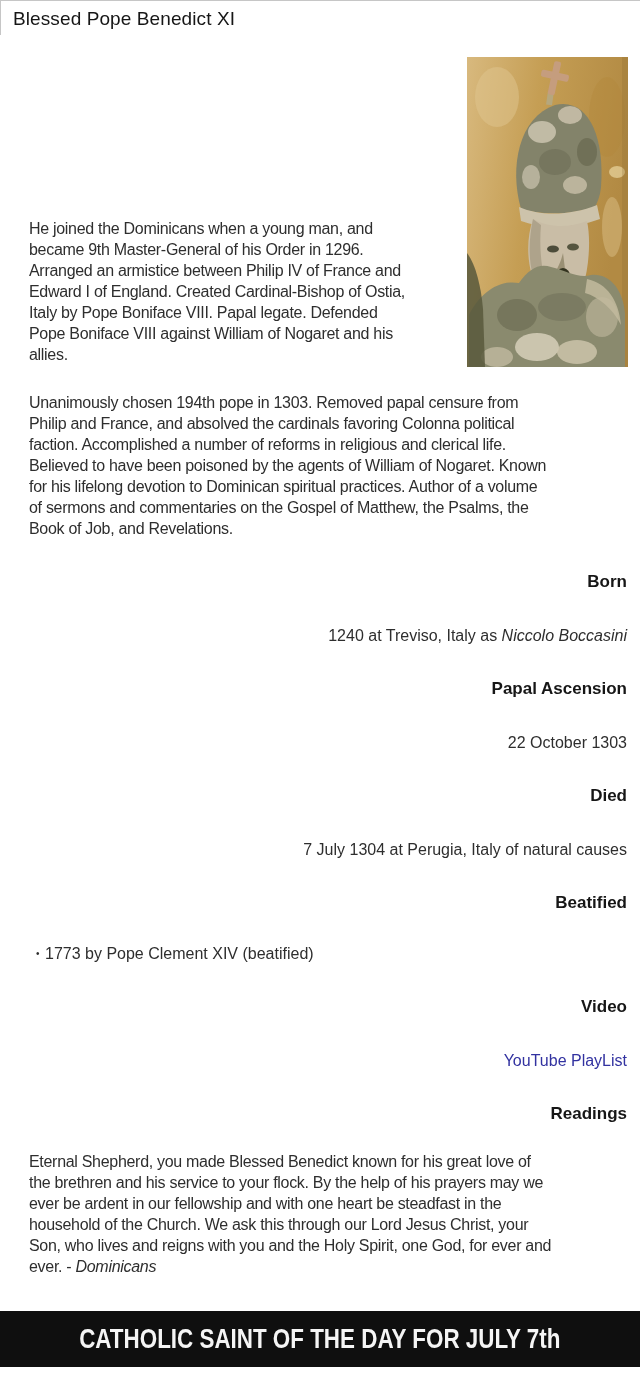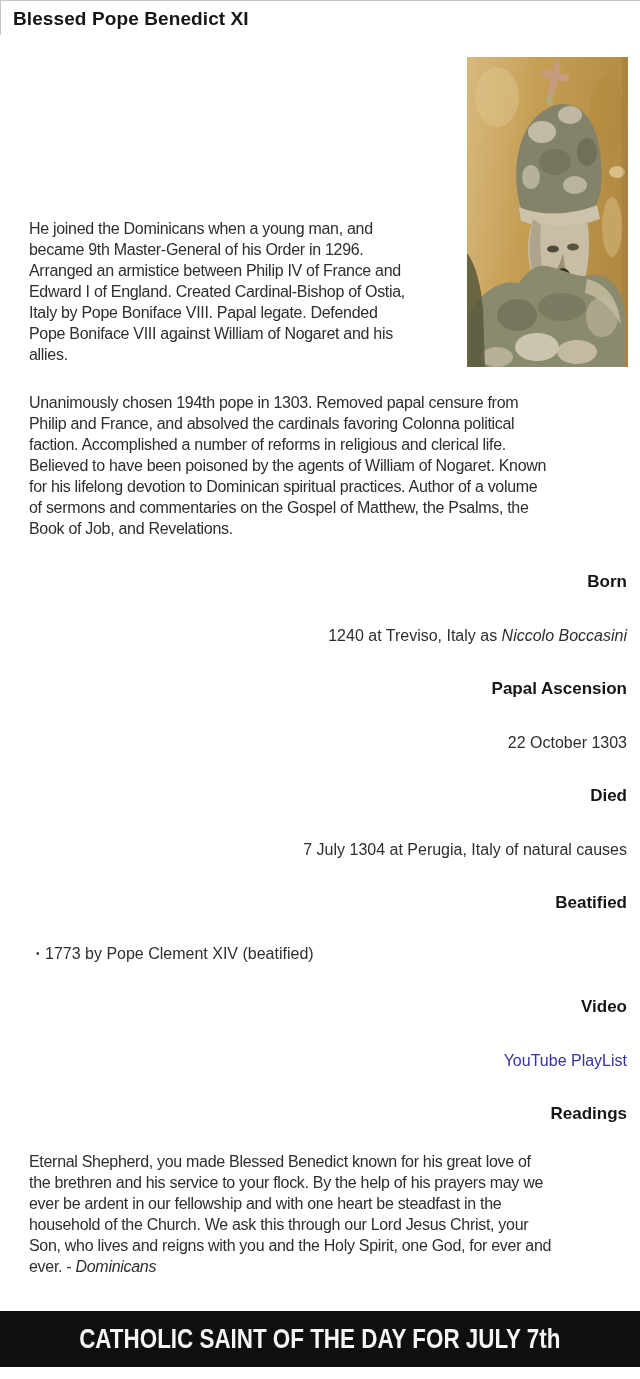--- a/index.html
+++ b/index.html
@@ -16,21 +16,21 @@
     padding:6px 13px 0 13px;
     border-top:1px solid #c6c6c6;
     overflow:hidden;
   }
   .page::before{
     content:"";
     position:absolute;left:0;top:0;width:1px;height:34px;background:#c6c6c6;
   }
   h1{
     margin:0;
-    font-size:19px;line-height:24px;font-weight:700;color:#161616;
+    font-size:19px;line-height:24px;font-weight:400;color:#161616;
     letter-spacing:0.1px;
   }
   h2{
     margin:33px 0 0 0;
     font-size:17px;line-height:20px;font-weight:700;color:#161616;text-align:right;
   }
   .val{
     margin:33px 0 0 23px;
     font-size:16px;line-height:21px;color:#2e2e2e;text-align:right;
   }

